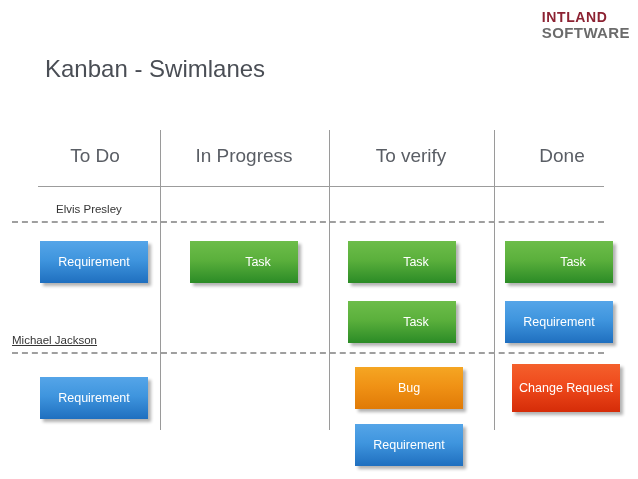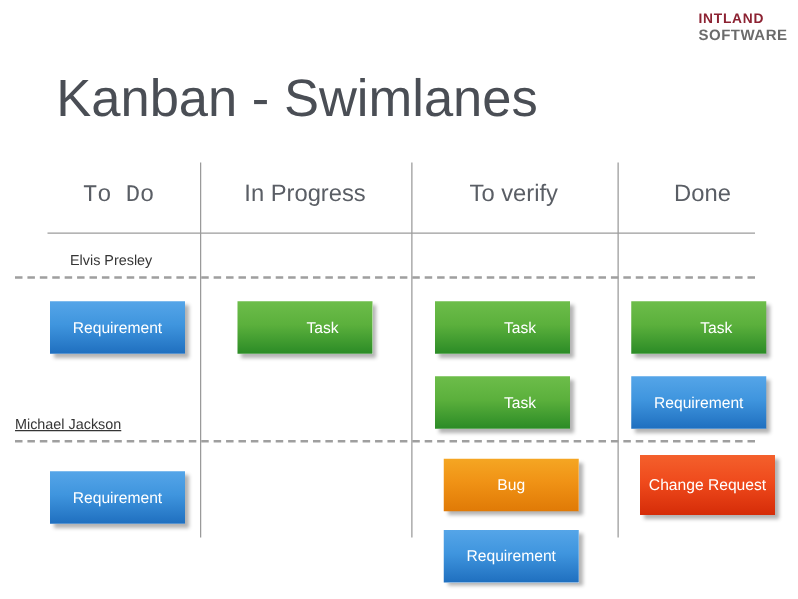--- a/index.html
+++ b/index.html
@@ -19,39 +19,39 @@
   
   #brand {
     position: absolute;
     top: 10px;
     right: 8px;
     text-align: left;
     line-height: 1.05;
   }
   #brand .brand-primary {
     display: block;
-    font-size: 11px;
+    font-size: 14px;
     font-weight: bold;
     letter-spacing: 0.6px;
     color: #8c2232;
   }
   #brand .brand-secondary {
     display: block;
-    font-size: 12px;
+    font-size: 15px;
     font-weight: bold;
     letter-spacing: 0.4px;
     color: #6b6b6b;
   }
 
   
   #page-title {
     position: absolute;
     left: 45px;
     top: 55px;
-    font-size: 42px;
+    font-size: 24px;
     font-weight: normal;
     color: #4a4e55;
     letter-spacing: 0px;
   }
 
   
   #board {
     position: absolute;
     left: 0;
     top: 0;
@@ -142,21 +142,21 @@
   <span class="brand-secondary">SOFTWARE</span>
 </div>
 
 <div id="page-title">Kanban - Swimlanes</div>
 
 <div id="board">
     <div class="col-divider" style="left: 160px;"></div>
     <div class="col-divider" style="left: 329px;"></div>
     <div class="col-divider" style="left: 494px;"></div>
     <div class="header-rule"></div>
-    <div class="col-header" style="left: 15px; width: 160px; font-family: Liberation Mono, monospace;">To Do</div>
+    <div class="col-header" style="left: 15px; width: 160px;">To Do</div>
     <div class="col-header" style="left: 164px; width: 160px;">In Progress</div>
     <div class="col-header" style="left: 331px; width: 160px;">To verify</div>
     <div class="col-header" style="left: 482px; width: 160px;">Done</div>
     <div class="lane-label" style="top: 203px; margin-left: 44px;">Elvis Presley</div>
     <div class="lane-divider" style="top: 221px;"></div>
     <div class="lane-label" style="top: 334px; text-decoration: underline;">Michael Jackson</div>
     <div class="lane-divider" style="top: 352px;"></div>
     <div class="card blue" style="left: 40px; top: 241px;">Requirement</div>
     <div class="card green" style="left: 190px; top: 241px;">Task</div>
     <div class="card green" style="left: 348px; top: 241px;">Task</div>

